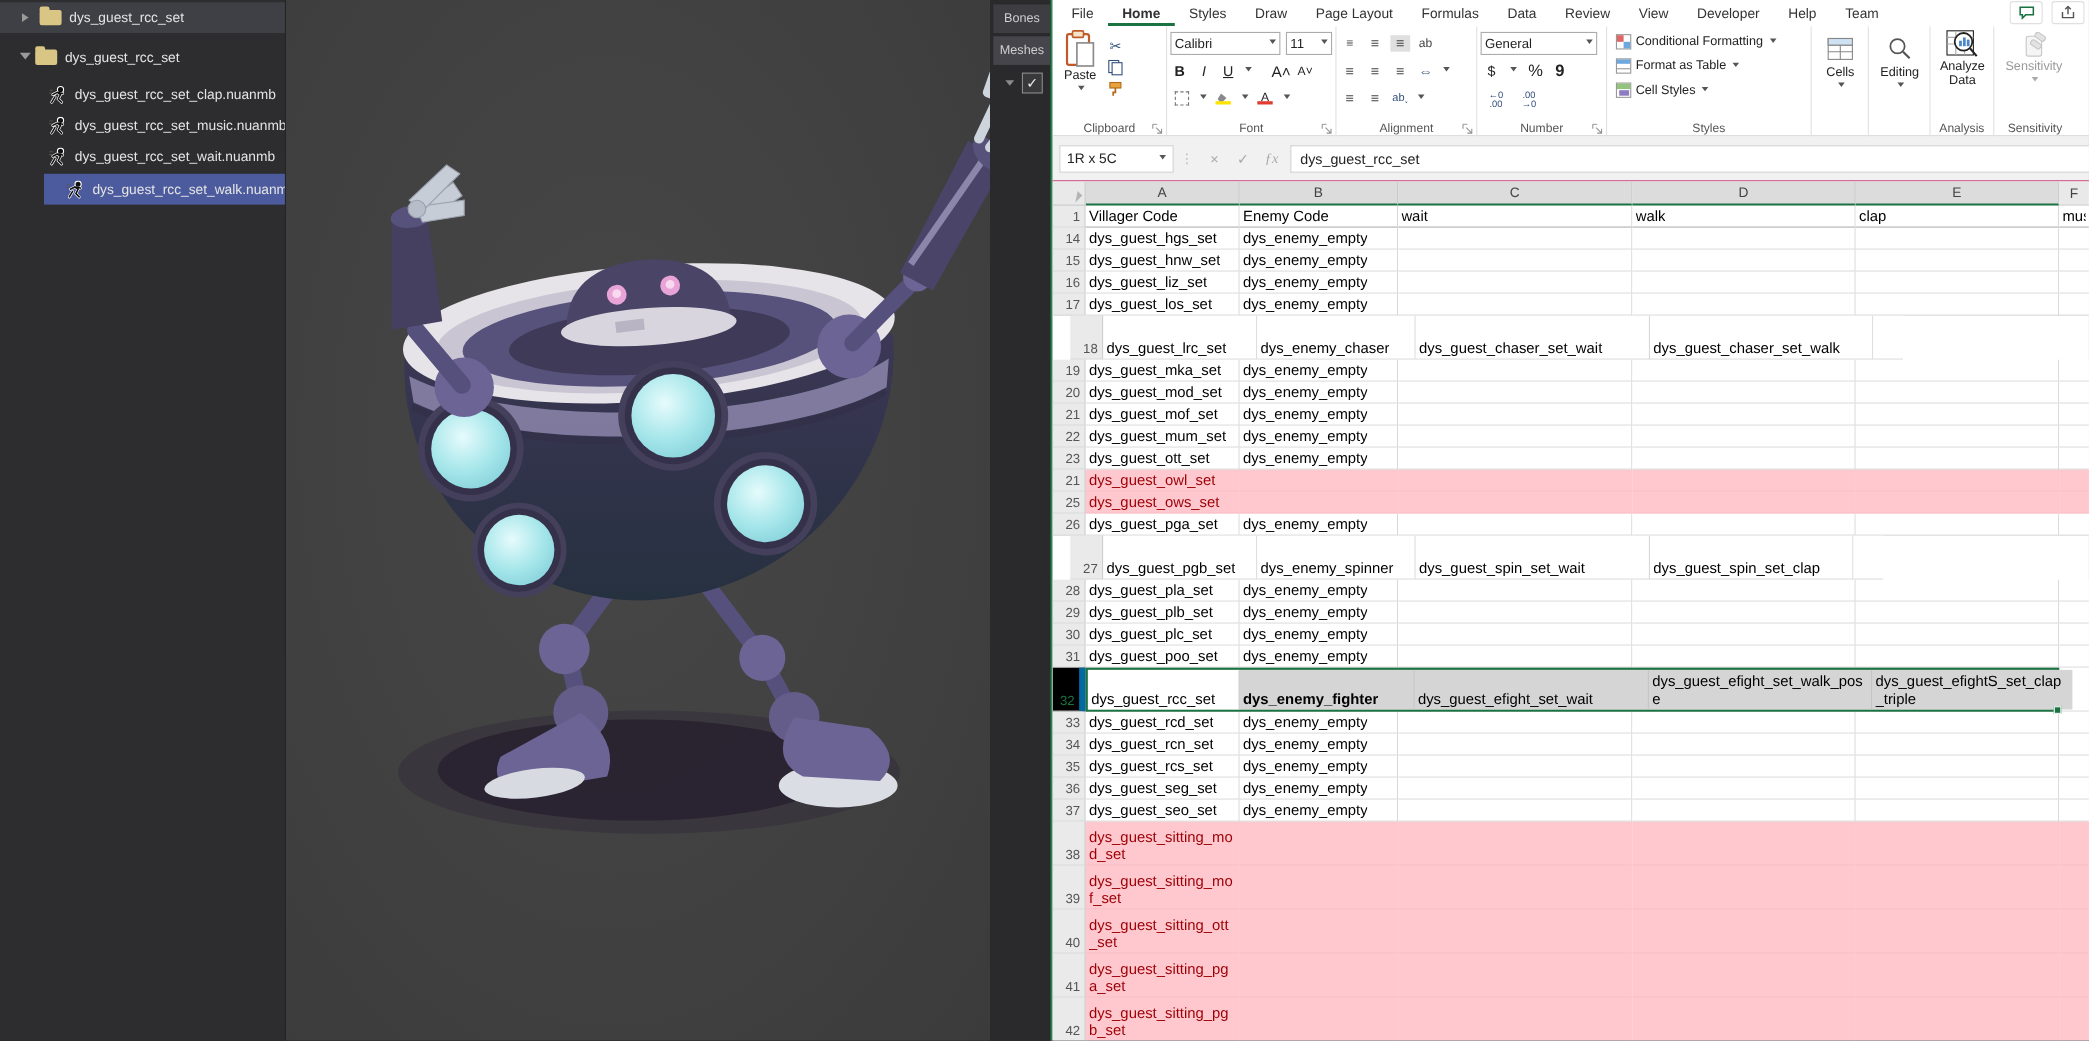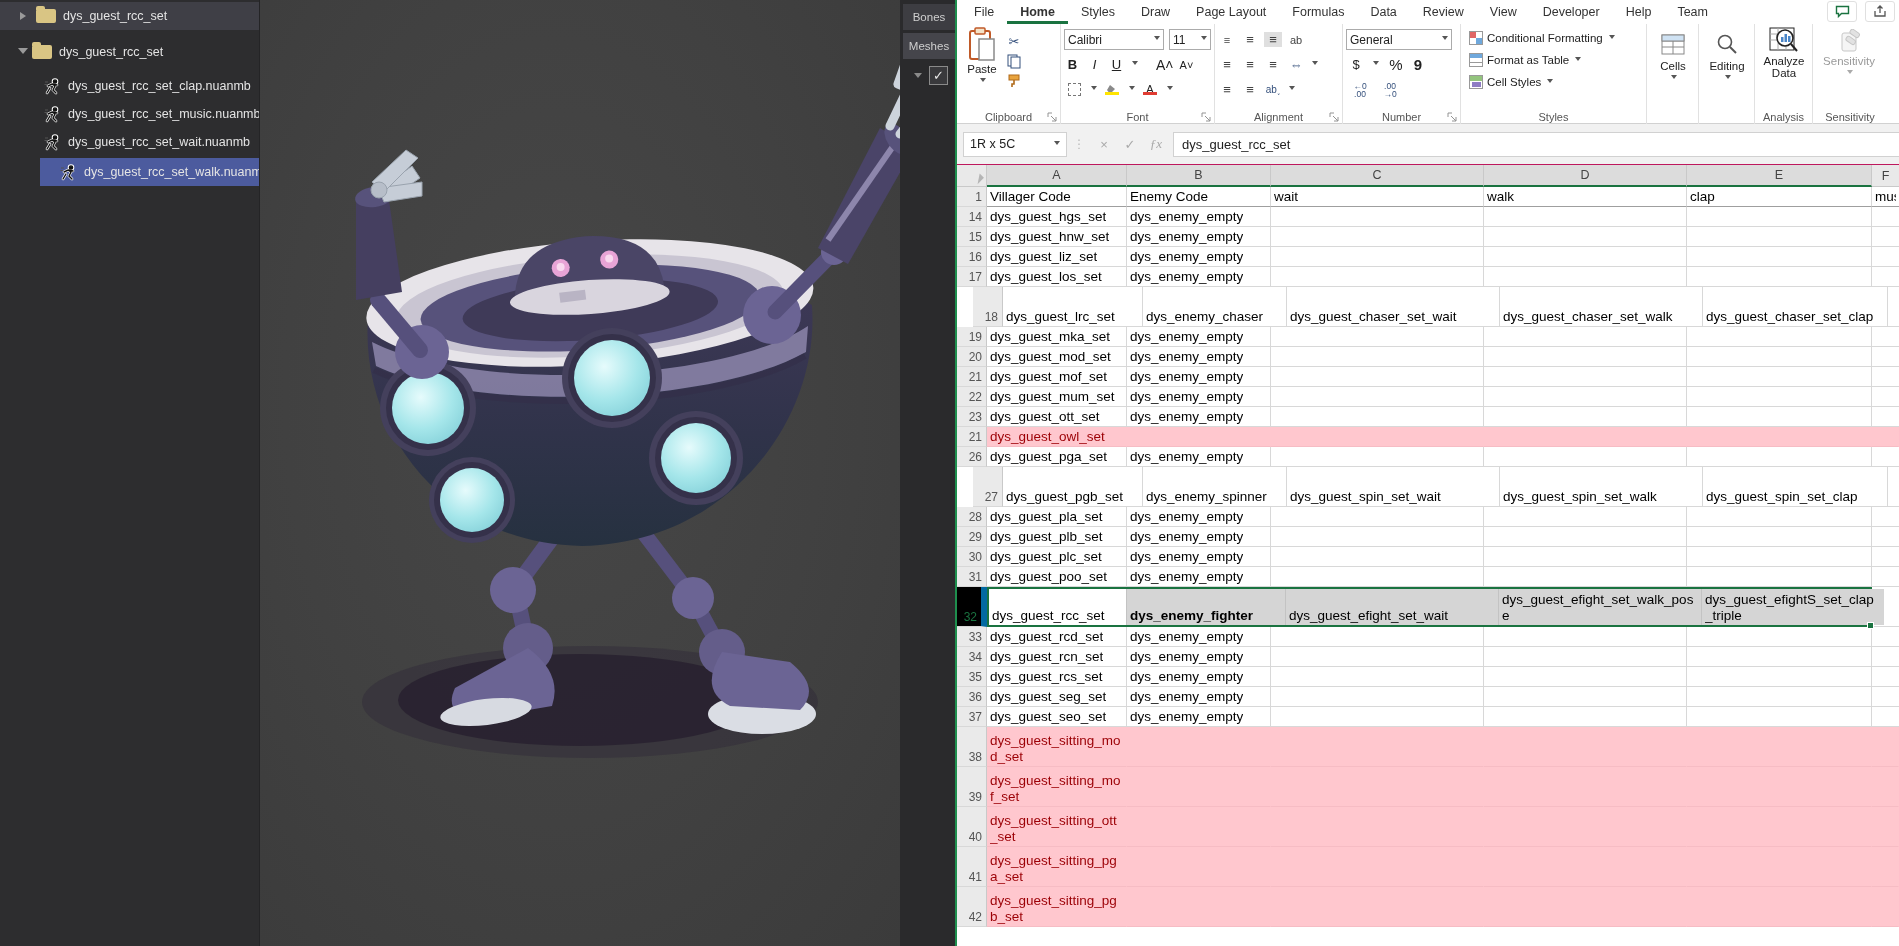--- a/index.html
+++ b/index.html
@@ -672,23 +672,20 @@
           </div>
           <div class="cell c-b">
             <span>dys_enemy_chaser</span>
           </div>
           <div class="cell c-c">
             <span>dys_guest_chaser_set_wait</span>
           </div>
           <div class="cell c-d">
             <span>dys_guest_chaser_set_walk</span>
           </div>
-          <div class="cell c-e">
-            <span>dys_guest_chaser_set_clap</span>
-          </div>
           <div class="cell c-f">
             <span></span>
           </div>
         </div>
         <div class="grow hn">
           <div class="gut">19</div>
           <div class="cell c-a">
             <span>dys_guest_mka_set</span>
           </div>
           <div class="cell c-b">
@@ -805,20 +802,41 @@
           <div class="cell c-d">
             <span></span>
           </div>
           <div class="cell c-e">
             <span></span>
           </div>
           <div class="cell c-f">
             <span></span>
           </div>
         </div>
+        <div class="grow hn pink">
+          <div class="gut">25</div>
+          <div class="cell c-a">
+            <span>dys_guest_ows_set</span>
+          </div>
+          <div class="cell c-b">
+            <span></span>
+          </div>
+          <div class="cell c-c">
+            <span></span>
+          </div>
+          <div class="cell c-d">
+            <span></span>
+          </div>
+          <div class="cell c-e">
+            <span></span>
+          </div>
+          <div class="cell c-f">
+            <span></span>
+          </div>
+        </div>
         <div class="grow hn">
           <div class="gut">26</div>
           <div class="cell c-a">
             <span>dys_guest_pga_set</span>
           </div>
           <div class="cell c-b">
             <span>dys_enemy_empty</span>
           </div>
           <div class="cell c-c">
             <span></span>
@@ -836,23 +854,20 @@
         <div class="grow ht">
           <div class="gut">27</div>
           <div class="cell c-a">
             <span>dys_guest_pgb_set</span>
           </div>
           <div class="cell c-b">
             <span>dys_enemy_spinner</span>
           </div>
           <div class="cell c-c">
             <span>dys_guest_spin_set_wait</span>
-          </div>
-          <div class="cell c-d">
-            <span>dys_guest_spin_set_walk</span>
           </div>
           <div class="cell c-e">
             <span>dys_guest_spin_set_clap</span>
           </div>
           <div class="cell c-f">
             <span></span>
           </div>
         </div>
         <div class="grow hn">
           <div class="gut">28</div>

